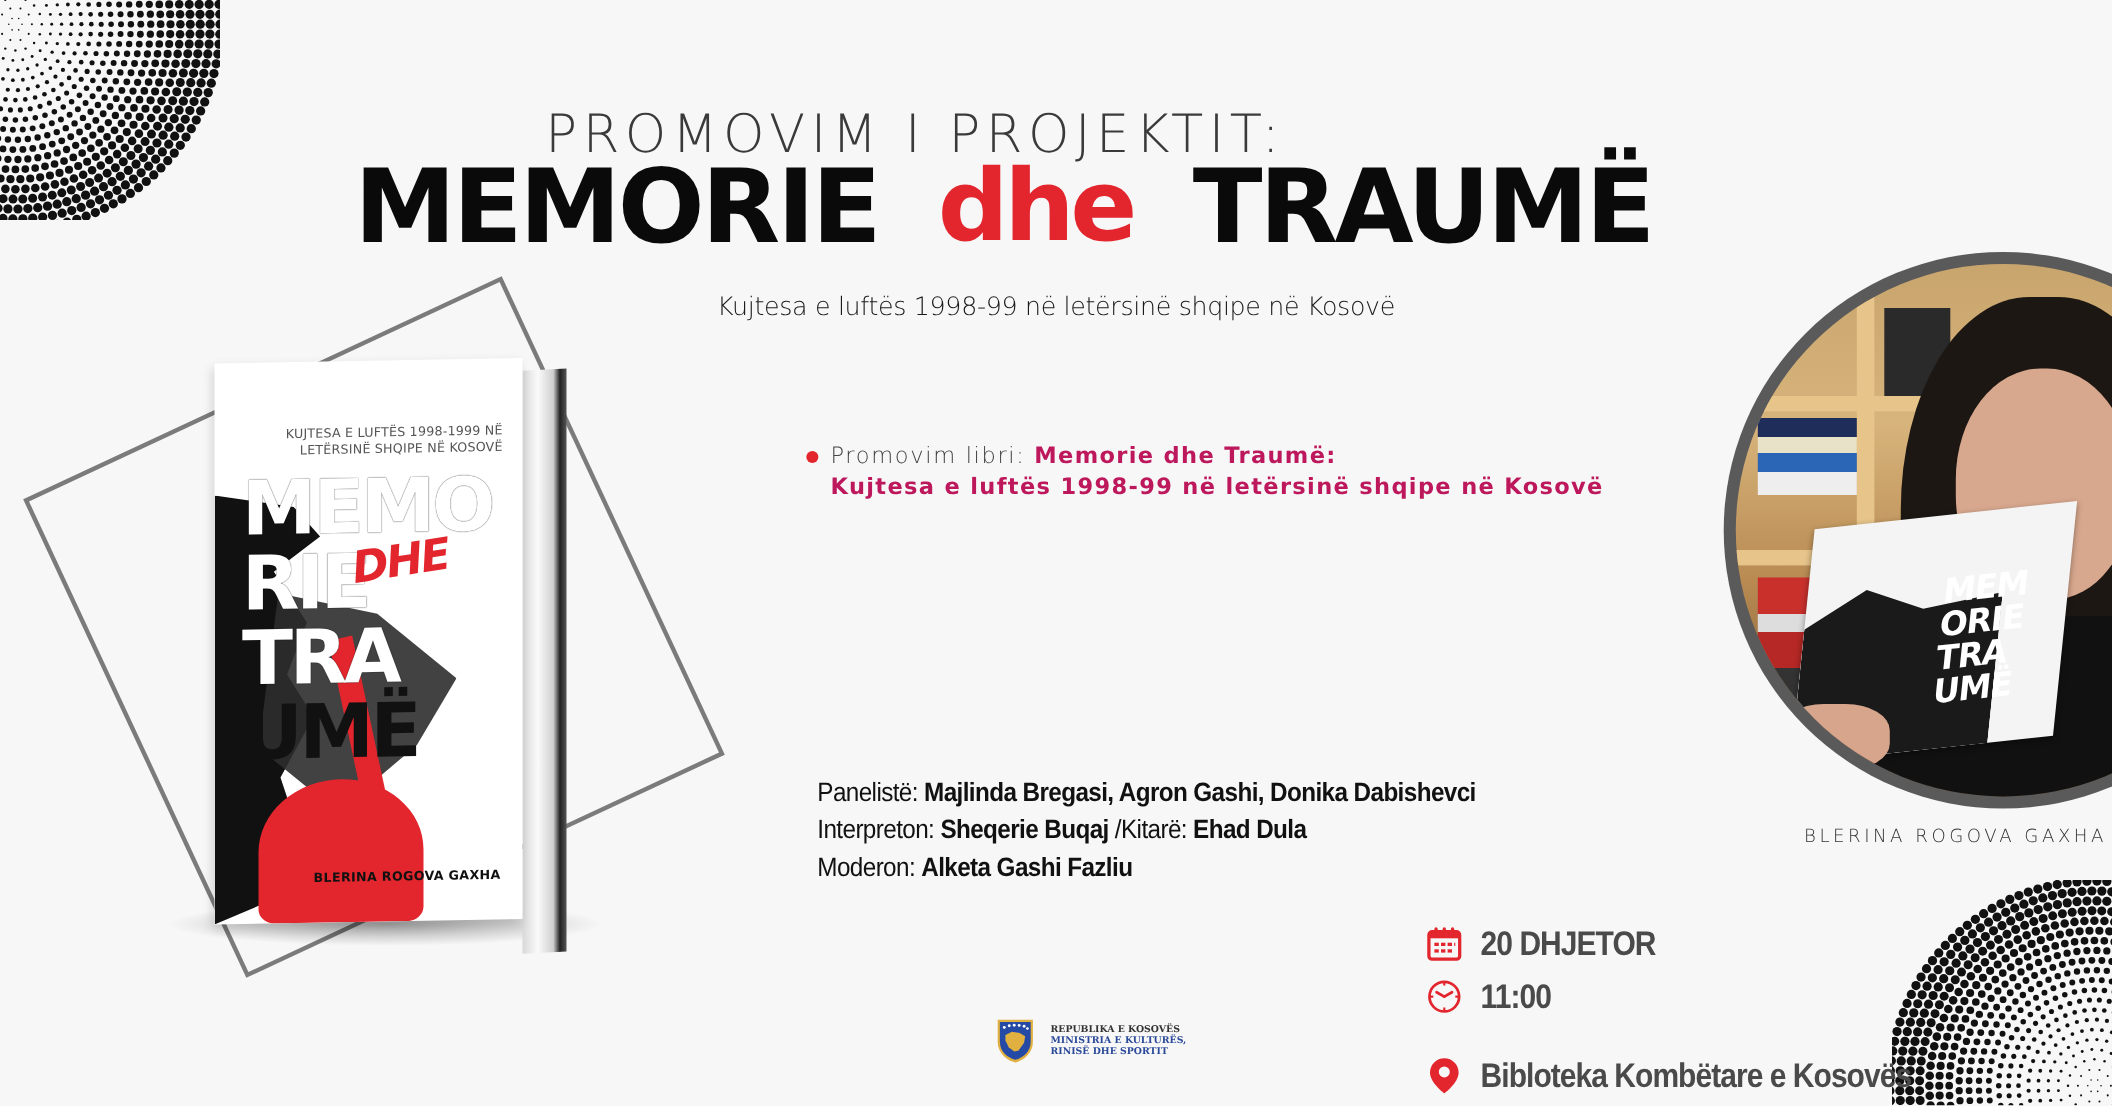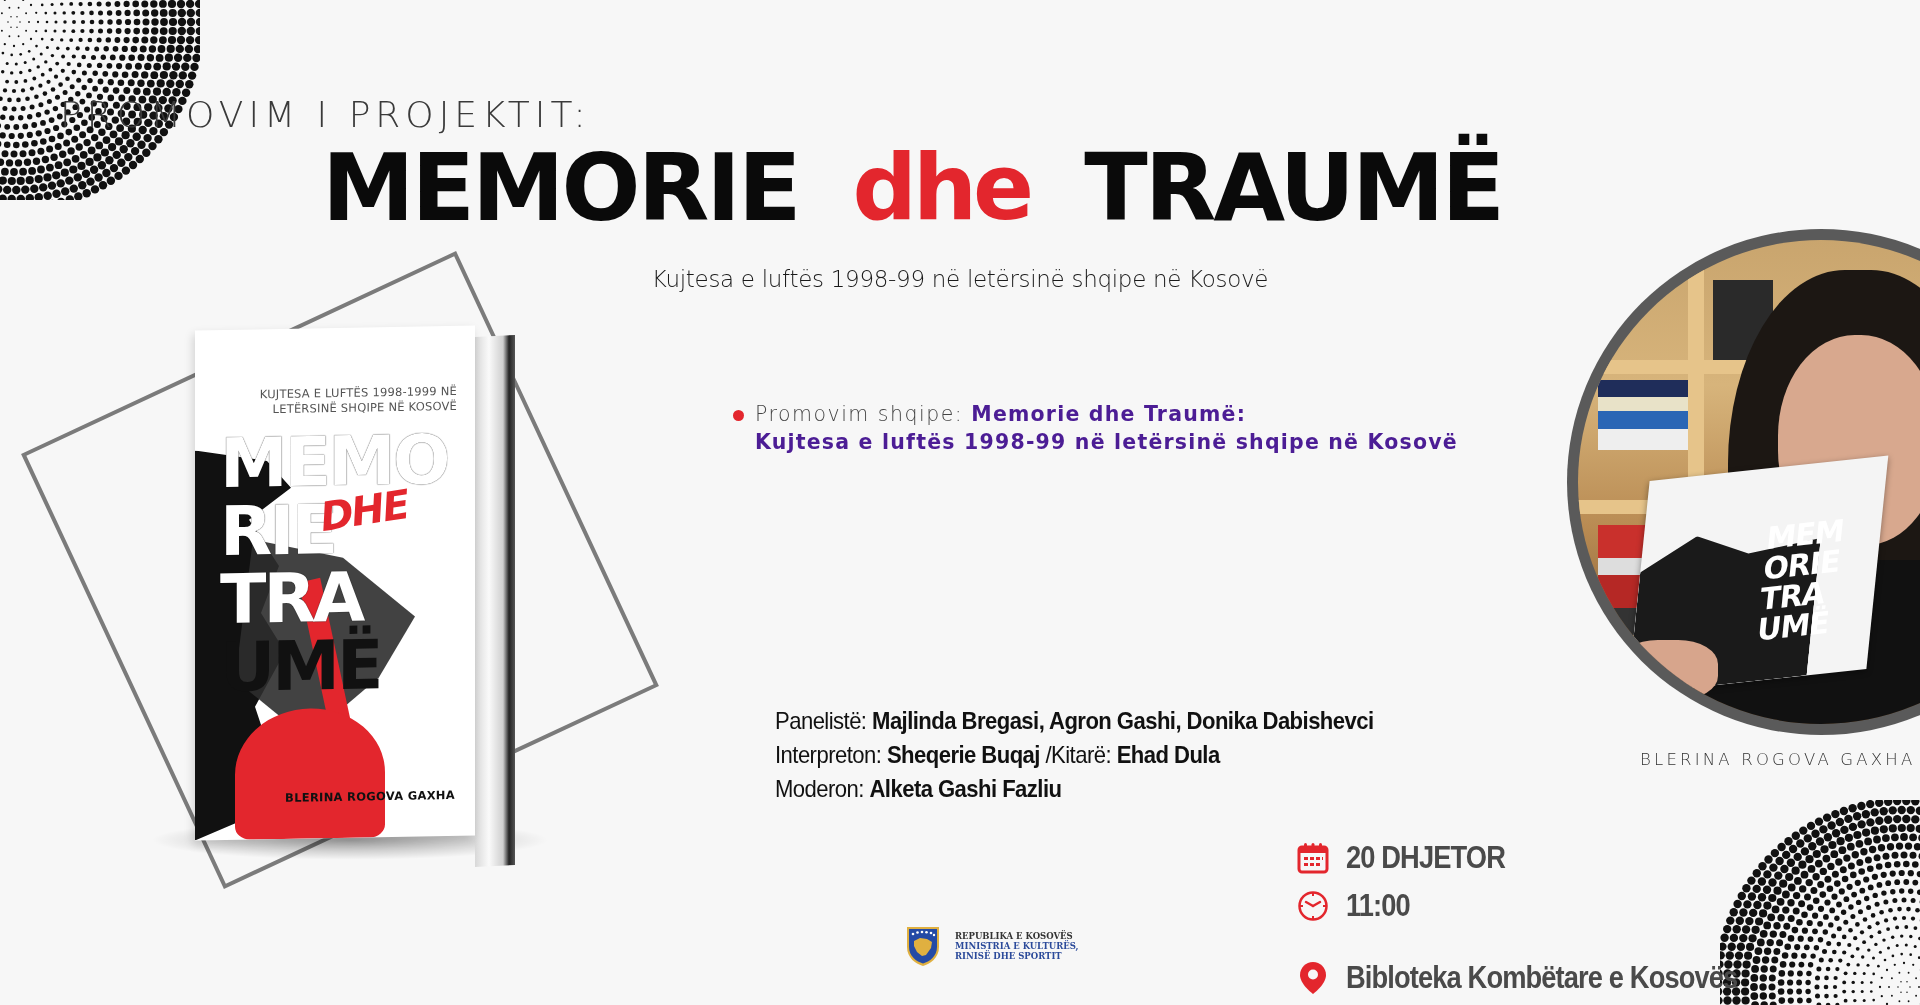--- a/index.html
+++ b/index.html
@@ -11,23 +11,23 @@
     color: #222;
   }
 
   
   .halftone { position: absolute; pointer-events: none; }
   .halftone-tl { left: 0; top: 0; width: 200px; height: 200px; }
   .halftone-br { right: 0; bottom: 0; width: 200px; height: 205px; }
 
   
   .kicker {
-    position: absolute; left: 0; width: 1604px; top: 94px; 
+    position: absolute; left: 0; width: 1604px; top: 94px; text-align: center;
     font-family: "DejaVu Sans", sans-serif; font-weight: 300;
-    font-size: 36px; letter-spacing: 5px; color: #3a3a3a;
+    font-size: 48px; letter-spacing: 5px; color: #3a3a3a;
     padding-left: 60px;
   }
   .headline {
     position: absolute; left: 322px; top: 138px; width: 1180px; height: 100px;
     display: flex; align-items: center; justify-content: space-between;
     font-family: "DejaVu Sans", sans-serif; font-weight: bold;
     font-size: 93px; line-height: 100px; letter-spacing: -3px; color: #0a0a0a;
   }
   .headline .red { color: #e3262d; font-size: 90px; letter-spacing: -4px; }
   .subtitle {
@@ -104,25 +104,25 @@
   .bullet {
     position: relative; padding-left: 22px;
     font-family: "DejaVu Sans", sans-serif; font-size: 20.5px; line-height: 28px;
     color: #444; letter-spacing: 1.5px; font-weight: 300;
   }
   .bullet + .bullet { margin-top: 26px; }
   .bullet .dot {
     position: absolute; left: 0; top: 10px; width: 11px; height: 11px;
     border-radius: 50%; background: #e3262d;
   }
-  .bullet b { font-weight: bold; color: #4c1d95; letter-spacing: 1.2px; }
+  .bullet b { font-weight: bold; color: #be185d; letter-spacing: 1.2px; }
   .bullet .line2 { display: block; }
 
   
-  .credits { position: absolute; left: 743px; top: 704px; margin-left: 32px; }
+  .credits { position: absolute; left: 743px; top: 704px; }
   .credit {
     font-family: "Liberation Sans", sans-serif; font-size: 24px; line-height: 34px;
     color: #111; letter-spacing: -0.6px; transform: scaleX(0.92); transform-origin: left;
     white-space: nowrap;
   }
   .credit .lbl { font-weight: normal; color: #111; }
   .credit .val { font-weight: bold; }
 
   
   .photo-ring {
@@ -1159,21 +1159,21 @@
     <span class="w">TRA</span>
     <span>UMË</span>
   </div>
   <div class="book-dhe">DHE</div>
   <div class="book-author">BLERINA ROGOVA GAXHA</div>
 </div>
 
 <div class="bullets">
   <div class="bullet">
     <span class="dot"></span>
-    <span>Promovim shqipe:</span>
+    <span>Promovim libri:</span>
     <b>Memorie dhe Traumë:</b>
     <b class="line2">Kujtesa e luftës 1998-99 në letërsinë shqipe në Kosovë</b>
   </div>
 </div>
 
 <div class="credits">
   <div class="credit">
     <span class="lbl">Panelistë:</span>
     <span class="val">Majlinda Bregasi, Agron Gashi, Donika Dabishevci</span>
   </div>

